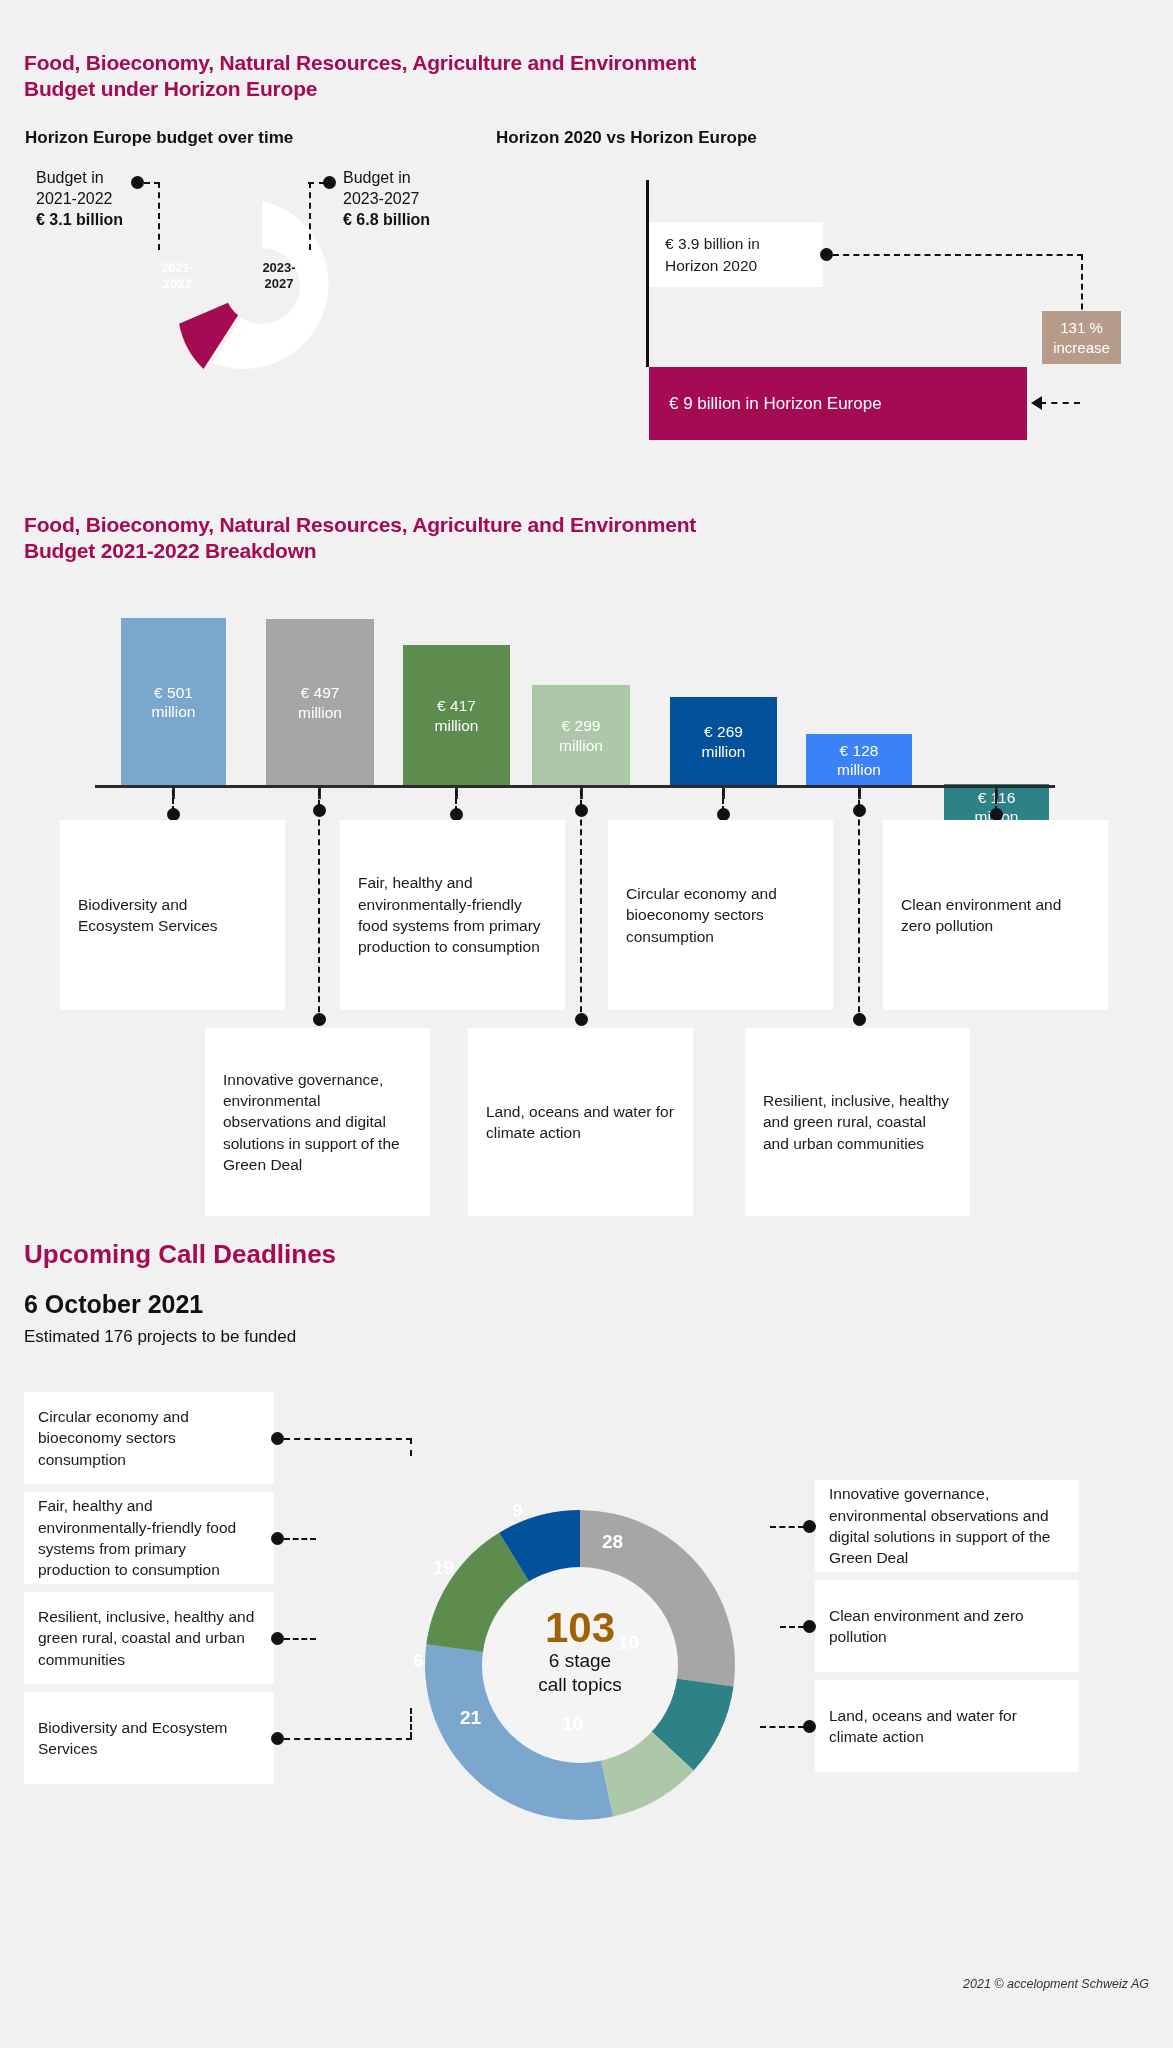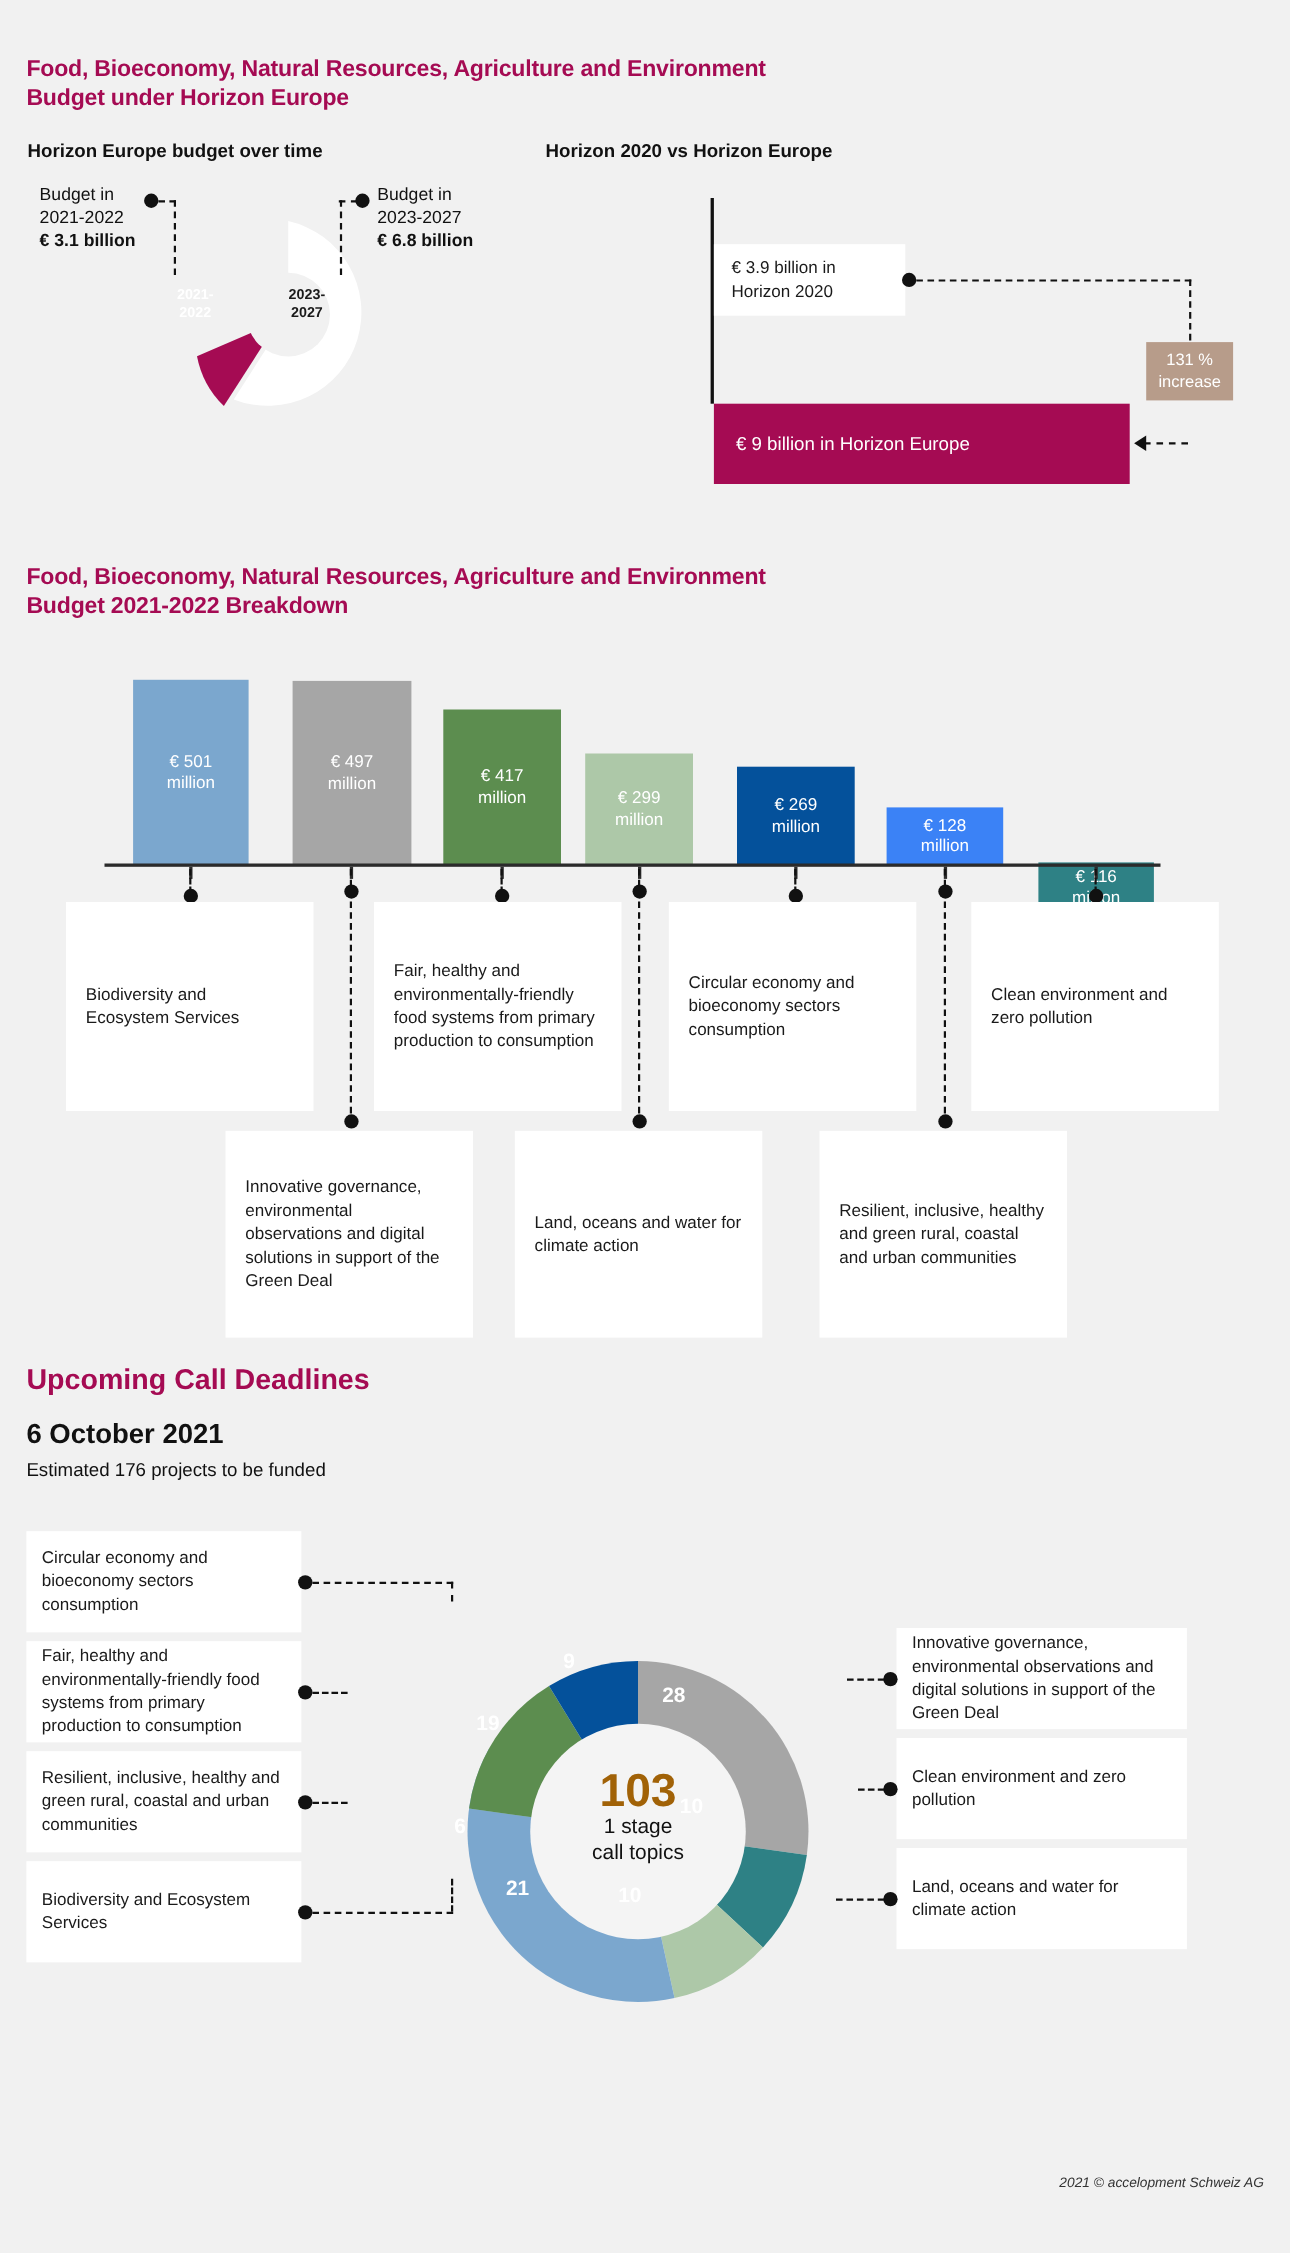--- a/index.html
+++ b/index.html
@@ -260,21 +260,21 @@
 
       <path d="M 0 0 L -153.6 -20.8 A 155 155 0 0 1 -80.9 -132.2 Z" fill="#5c8d4f"></path>
 
       <path d="M 0 0 L -80.9 -132.2 A 155 155 0 0 1 0 -155 Z" fill="#04519b"></path>
       <circle cx="0" cy="0" r="98" fill="#f4f4f4"></circle>
     </g>
   </svg>
   <div class="abs" style="left:0;top:152px;width:420px;text-align:center;">
     <div class="donut-center-num">103</div>
     <div class="donut-center-sub">
-      <span>1 stage</span><br>
+      <span>6 stage</span><br>
       <span>call topics</span>
     </div>
   </div>
   <div class="slice-val" style="left:232px;top:76px;">28</div>
   <div class="slice-val" style="left:248px;top:177px;">10</div>
   <div class="slice-val" style="left:192px;top:258px;">10</div>
   <div class="slice-val" style="left:90px;top:252px;">21</div>
   <div class="slice-val" style="left:43px;top:195px;">6</div>
   <div class="slice-val" style="left:63px;top:102px;">19</div>
   <div class="slice-val" style="left:142px;top:45px;">9</div>

